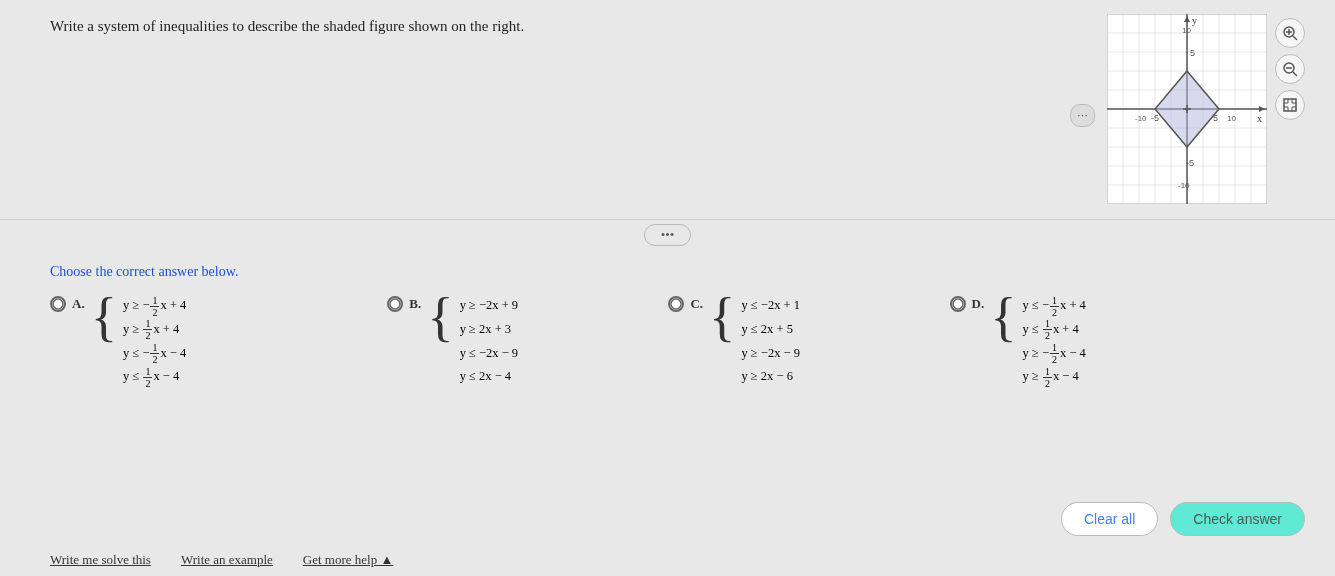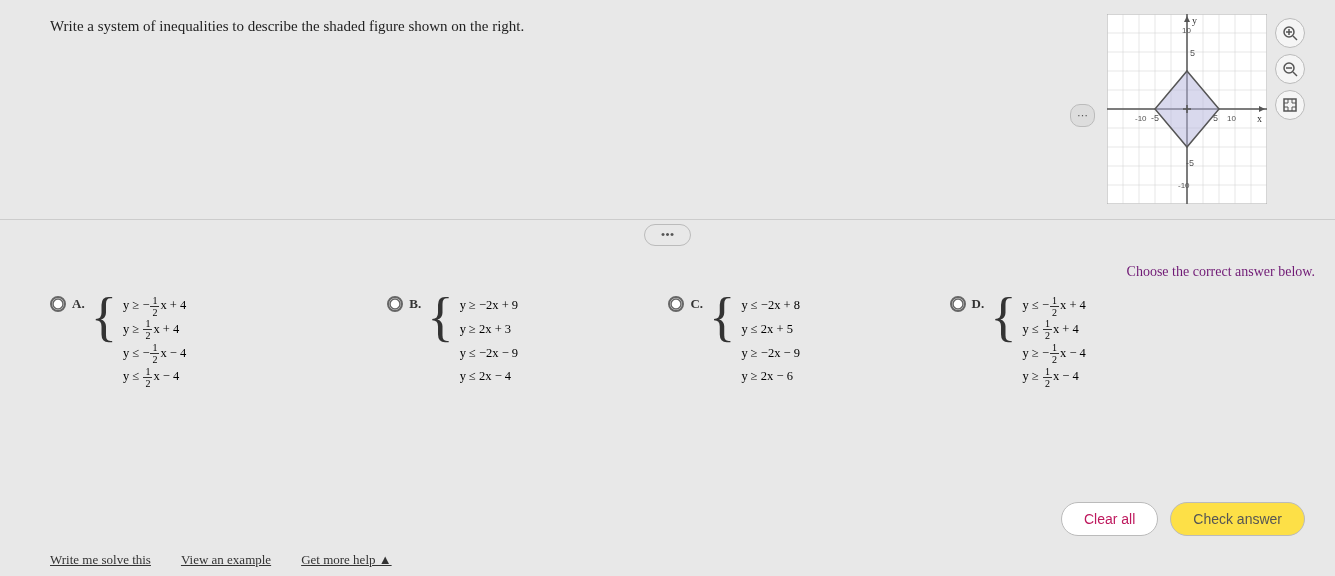--- a/index.html
+++ b/index.html
@@ -60,23 +60,22 @@
       cursor: pointer;
       font-size: 14px;
       color: #444;
     }
     .answer-section {
       padding: 14px 20px 10px 50px;
       background: #e8e8e8;
     }
     .choose-text {
       font-size: 14px;
-      color: #701a75;
+      color: #1d4ed8;
       margin-bottom: 14px;
-      text-align: right;
     }
     .options-row {
       display: flex;
       gap: 0px;
       align-items: flex-start;
     }
     .option {
       display: flex;
       align-items: flex-start;
       gap: 6px;
@@ -111,24 +110,24 @@
     }
     .fraction .num { border-bottom: 1px solid #333; padding: 0 2px; }
     .fraction .den { padding: 0 2px; }
     .btn-clear {
       background: #fff;
       border: 1px solid #bbb;
       border-radius: 20px;
       padding: 8px 22px;
       font-size: 14px;
       cursor: pointer;
-      color: #be185d;
+      color: #3b82f6;
     }
     .btn-check {
-      background: #fde047;
+      background: #5eead4;
       border: 1px solid #bbb;
       border-radius: 20px;
       padding: 8px 22px;
       font-size: 14px;
       cursor: pointer;
       color: #555;
     }
     .help-link {
       font-size: 13px;
       color: #333;
@@ -305,21 +304,21 @@
           <svg width="12" height="12" viewBox="0 0 12 12">
             <circle cx="6" cy="6" r="5" fill="none" stroke="#666" stroke-width="1.5"></circle>
           </svg>
         </div>
         <div>
           <span class="option-label">C.</span>
         </div>
         <div class="option-a-brace-col">
           <div style="font-size:55px;line-height:1;color:#333;margin-top:-5px;font-family:'Times New Roman',serif;">{</div>
           <div style="font-size:12.5px;line-height:1.9;font-family:'Times New Roman',serif;">
-            <div>y ≤ −2x + 8</div>
+            <div>y ≤ −2x + 1</div>
             <div>y ≤ 2x + 5</div>
             <div>y ≥ −2x − 9</div>
             <div>y ≥ 2x − 6</div>
           </div>
         </div>
       </div>
 
       <div class="option" style="flex:1.3;">
         <div class="option-radio">
           <svg width="12" height="12" viewBox="0 0 12 12">
@@ -355,17 +354,17 @@
     </div>
   </div>
 
   <div style="position:absolute;bottom:40px;right:30px;display:flex;gap:12px;align-items:center;">
     <button class="btn-clear">Clear all</button>
     <button class="btn-check">Check answer</button>
   </div>
 
   <div style="position:absolute;bottom:8px;left:50px;display:flex;gap:30px;align-items:center;">
     <span class="help-link">Write me solve this</span>
-    <span class="help-link">View an example</span>
+    <span class="help-link">Write an example</span>
     <span class="help-link">Get more help ▲</span>
   </div>
 
 </div>
 
 </body></html>

